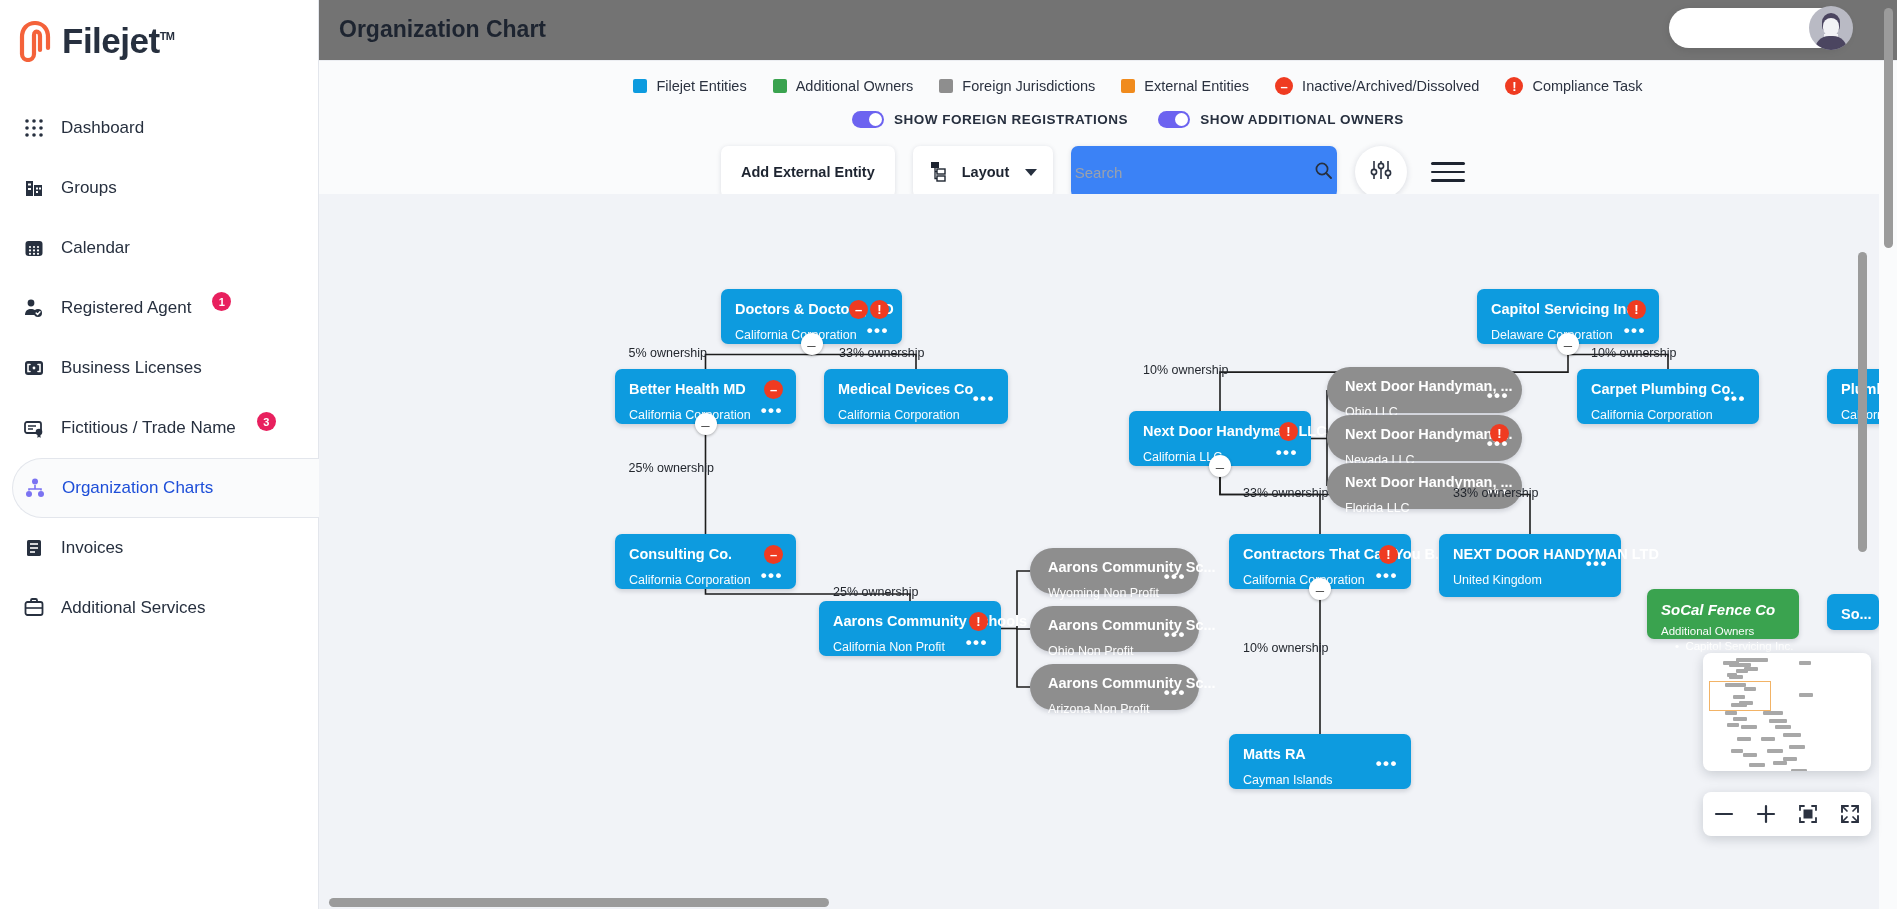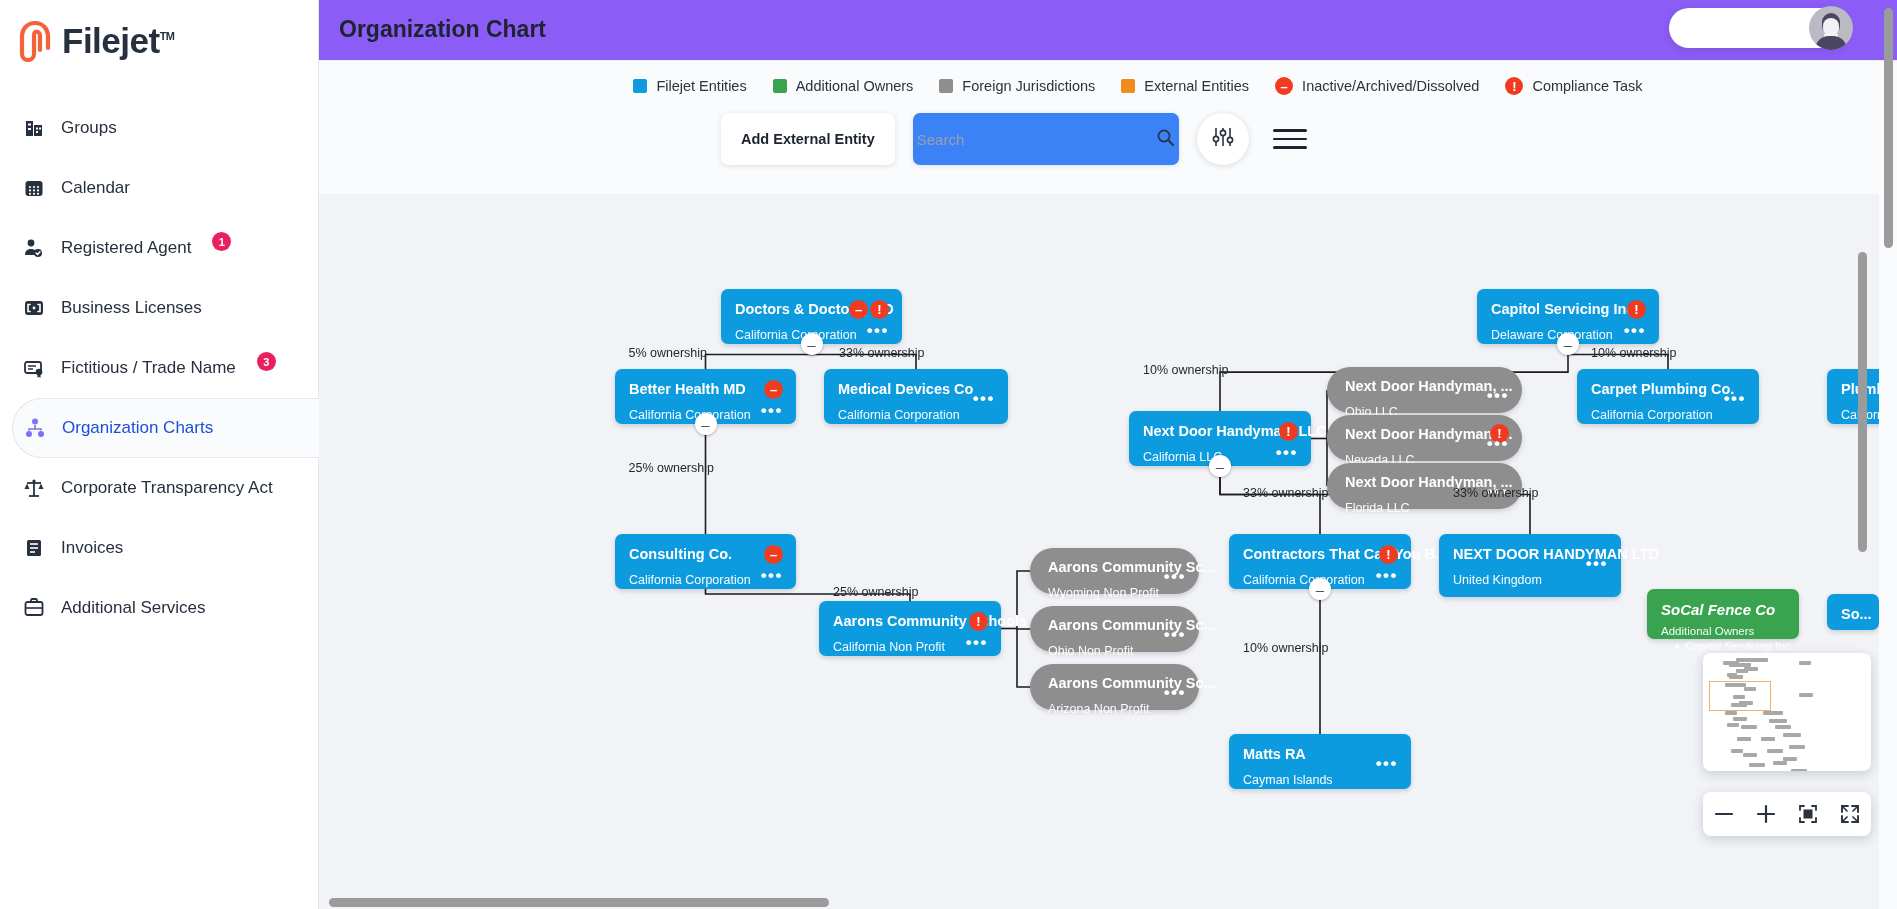--- a/index.html
+++ b/index.html
@@ -42,21 +42,21 @@
   .badge {
     background: #e8205e; color: #fff; border-radius: 50%;
     width: 19px; height: 19px; font-size: 11px; font-weight: bold;
     display: inline-flex; align-items: center; justify-content: center;
     margin-left: 6px; margin-top: -13px;
   }
 
   
   #topbar {
     position: absolute; left: 319px; top: 0; right: 0; height: 61px;
-    background: #8b5cf6; border-bottom: 1px solid #eceef2;
+    background: #737373; border-bottom: 1px solid #eceef2;
   }
   #page-title {
     position: absolute; left: 20px; top: 16px;
     font-size: 23px; font-weight: bold; color: #1d2430;
   }
   #account-pill {
     position: absolute; right: 48px; top: 8px;
     width: 180px; height: 40px; border-radius: 20px;
     background: #fff; box-shadow: 0 2px 8px rgba(0,0,0,.10);
   }
@@ -212,20 +212,36 @@
     </span>
     <span class="logo-text">
       <span>Filejet</span><sup class="logo-tm">TM</sup>
     </span>
   </div>
 
   <div id="nav">
       <div class="nav-item">
         <span class="nav-ico">
           <svg width="22" height="22" viewBox="0 0 22 22">
+            <circle cx="4" cy="4" r="1.8" fill="#27303f"></circle>
+            <circle cx="11" cy="4" r="1.8" fill="#27303f"></circle>
+            <circle cx="18" cy="4" r="1.8" fill="#27303f"></circle>
+            <circle cx="4" cy="11" r="1.8" fill="#27303f"></circle>
+            <circle cx="11" cy="11" r="1.8" fill="#27303f"></circle>
+            <circle cx="18" cy="11" r="1.8" fill="#27303f"></circle>
+            <circle cx="4" cy="18" r="1.8" fill="#27303f"></circle>
+            <circle cx="11" cy="18" r="1.8" fill="#27303f"></circle>
+            <circle cx="18" cy="18" r="1.8" fill="#27303f"></circle>
+          </svg>
+        </span>
+        <span class="nav-label">Dashboard</span>
+      </div>
+      <div class="nav-item">
+        <span class="nav-ico">
+          <svg width="22" height="22" viewBox="0 0 22 22">
             <rect x="3" y="4" width="7" height="15" fill="#27303f"></rect>
             <rect x="11" y="8" width="8" height="11" fill="#27303f"></rect>
             <rect x="13" y="10.5" width="2" height="2" fill="#fff"></rect>
             <rect x="16" y="10.5" width="2" height="2" fill="#fff"></rect>
             <rect x="13" y="14" width="2" height="2" fill="#fff"></rect>
             <rect x="5" y="6.5" width="3" height="2" fill="#fff"></rect>
             <rect x="5" y="11" width="3" height="2" fill="#fff"></rect>
           </svg>
         </span>
         <span class="nav-label">Groups</span>
@@ -290,33 +306,20 @@
             <circle cx="5" cy="17" r="3" fill="#7b73f2"></circle>
             <circle cx="17" cy="17" r="3" fill="#7b73f2"></circle>
             <path d="M11 8 L11 12 M5 13.5 L5 12 L17 12 L17 13.5" stroke="#7b73f2" stroke-width="1.6" fill="none"></path>
           </svg>
         </span>
         <span class="nav-label">Organization Charts</span>
       </div>
       <div class="nav-item">
         <span class="nav-ico">
           <svg width="22" height="22" viewBox="0 0 22 22">
-            <line x1="11" y1="3" x2="11" y2="19" stroke="#27303f" stroke-width="1.8"></line>
-            <line x1="4" y1="6" x2="18" y2="6" stroke="#27303f" stroke-width="1.8"></line>
-            <line x1="6" y1="19" x2="16" y2="19" stroke="#27303f" stroke-width="1.8"></line>
-            <path d="M1.5 12 L4 6.5 L6.5 12 Z" fill="#27303f"></path>
-            <path d="M15.5 12 L18 6.5 L20.5 12 Z" fill="#27303f"></path>
-            <circle cx="11" cy="4" r="1.6" fill="#27303f"></circle>
-          </svg>
-        </span>
-        <span class="nav-label">Corporate Transparency Act</span>
-      </div>
-      <div class="nav-item">
-        <span class="nav-ico">
-          <svg width="22" height="22" viewBox="0 0 22 22">
             <rect x="4" y="3" width="14" height="16" rx="1.6" fill="#27303f"></rect>
             <line x1="7" y1="7" x2="15" y2="7" stroke="#fff" stroke-width="1.6"></line>
             <line x1="7" y1="11" x2="15" y2="11" stroke="#fff" stroke-width="1.6"></line>
             <line x1="7" y1="15" x2="12" y2="15" stroke="#fff" stroke-width="1.6"></line>
           </svg>
         </span>
         <span class="nav-label">Invoices</span>
       </div>
       <div class="nav-item">
         <span class="nav-ico">
@@ -365,27 +368,49 @@
       <div class="leg">
         <span class="leg-circ" style="background:#ef3b21">–</span>
         <span>Inactive/Archived/Dissolved</span>
       </div>
       <div class="leg">
         <span class="leg-circ" style="background:#ef3b21">!</span>
         <span>Compliance Task</span>
       </div>
     </div>
 
+  <div id="toggles">
+      <div class="tg">
+        <span class="switch"></span>
+        <span class="tg-label">SHOW FOREIGN REGISTRATIONS</span>
+      </div>
+      <div class="tg">
+        <span class="switch"></span>
+        <span class="tg-label">SHOW ADDITIONAL OWNERS</span>
+      </div>
+    </div>
 
   <div id="controls">
     <div class="ctl-btn">
       <span>Add External Entity</span>
     </div>
 
 
+    <div class="ctl-btn dd" style="width:140px">
+      <span>
+        <svg width="22" height="22" viewBox="0 0 22 22">
+          <rect x="2" y="2" width="8" height="6" fill="#1d2430"></rect>
+          <rect x="8" y="9" width="8" height="5" fill="none" stroke="#1d2430" stroke-width="1.4"></rect>
+          <rect x="8" y="16" width="8" height="5" fill="none" stroke="#1d2430" stroke-width="1.4"></rect>
+          <path d="M6 8 L6 18.5 L8 18.5 M6 11.5 L8 11.5" stroke="#1d2430" stroke-width="1.3" fill="none"></path>
+        </svg>
+      </span>
+      <span style="flex:1">Layout</span>
+      <span class="chev"></span>
+    </div>
 
     <div id="search-box">
       <input id="search-input" type="text" placeholder="Search" style="">
       <span>
         <svg width="19" height="19" viewBox="0 0 19 19">
           <circle cx="8" cy="8" r="5.6" fill="none" stroke="#27303f" stroke-width="1.7"></circle>
           <line x1="12.2" y1="12.2" x2="17" y2="17" stroke="#27303f" stroke-width="1.9" stroke-linecap="round"></line>
         </svg>
       </span>
     </div>

